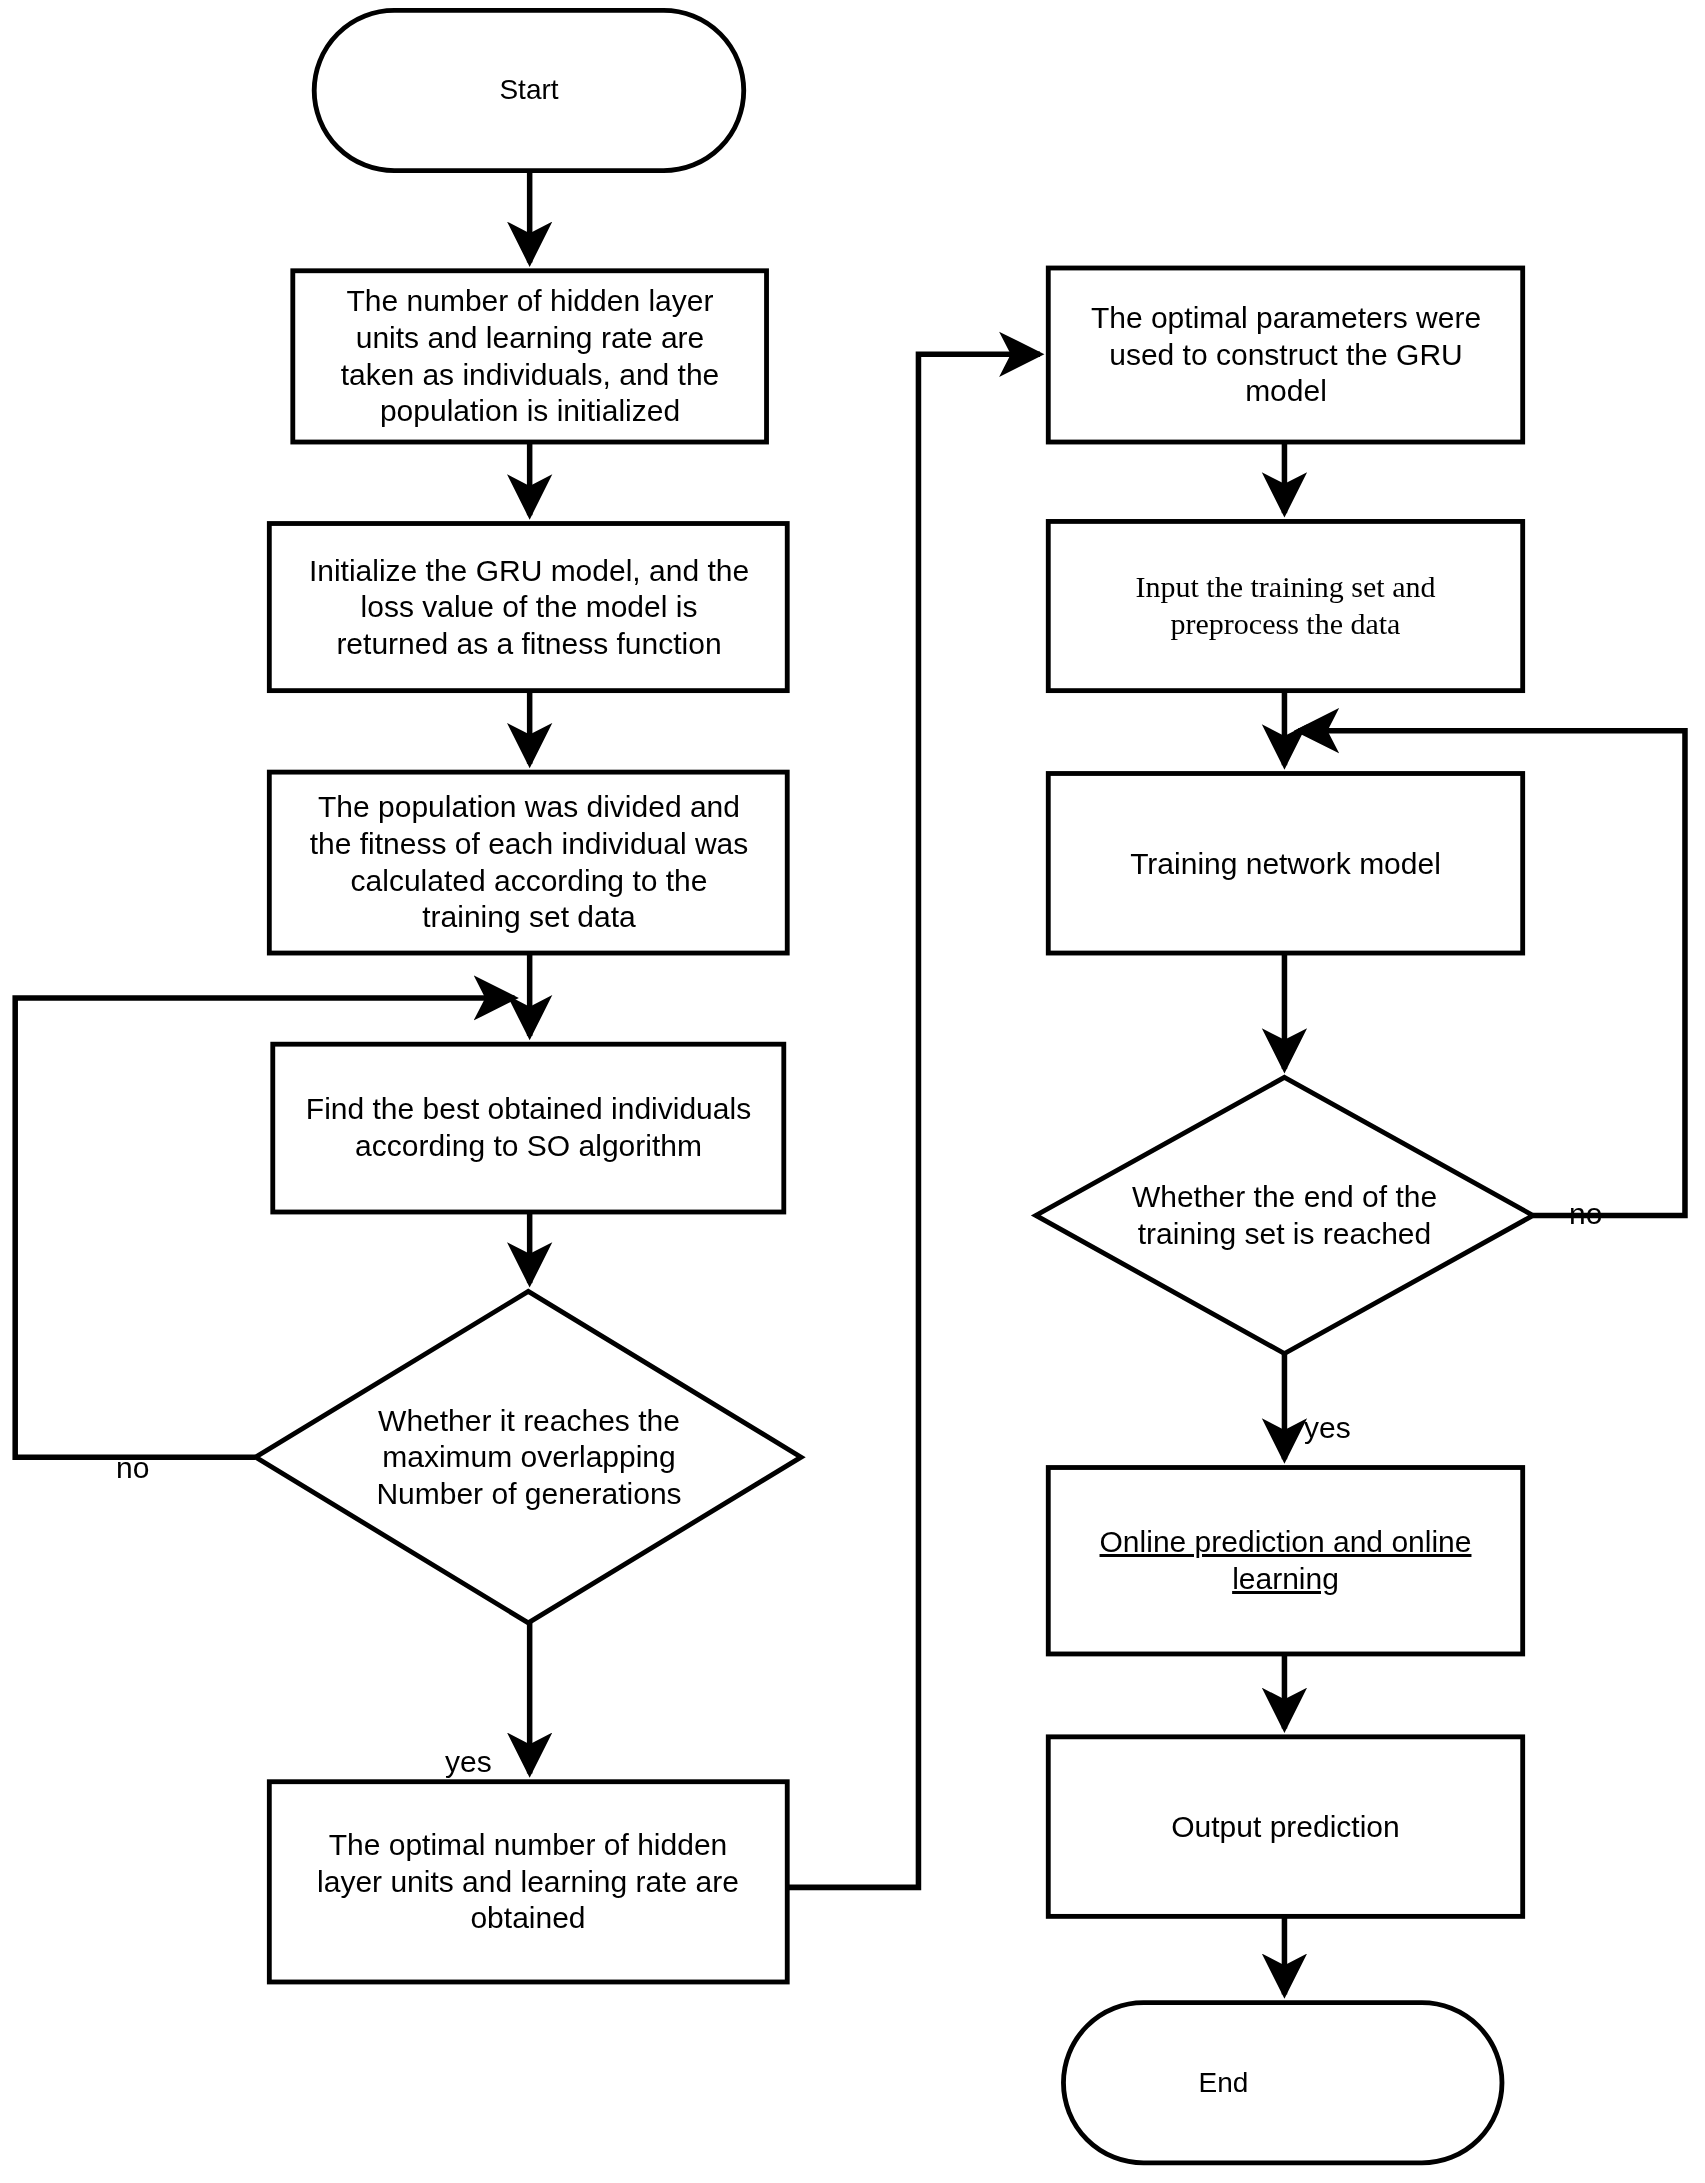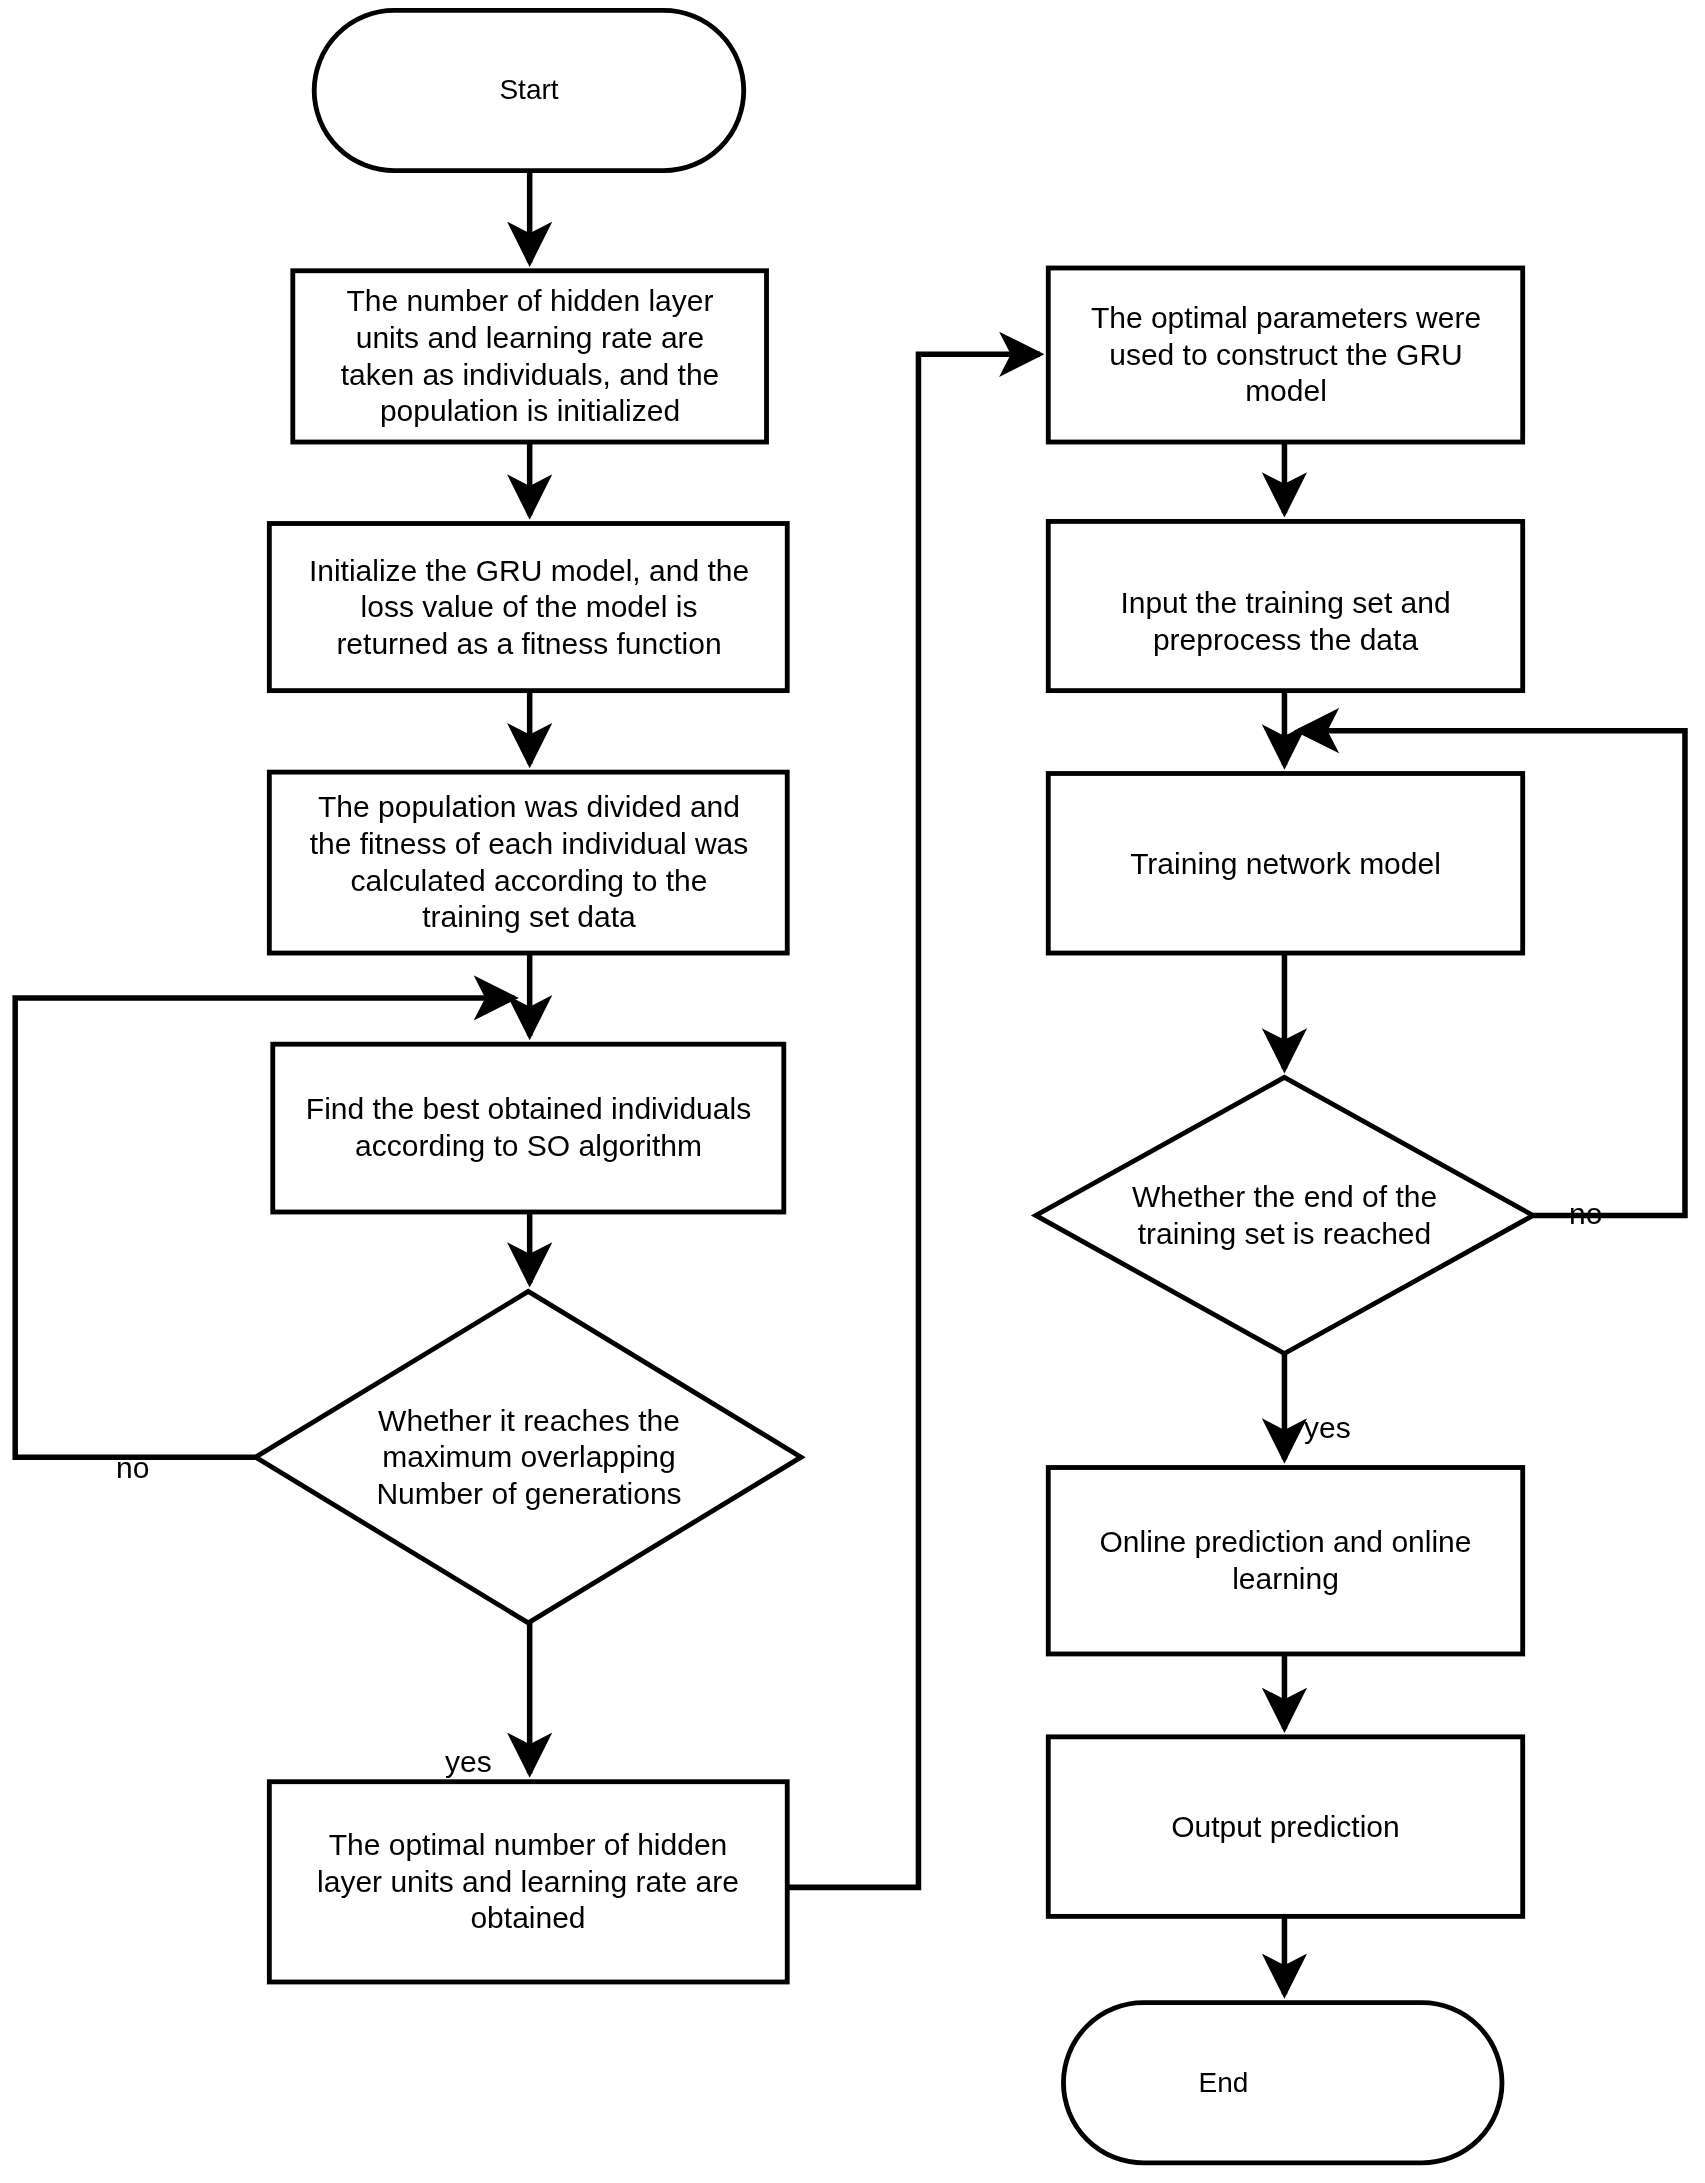--- a/index.html
+++ b/index.html
@@ -130,29 +130,29 @@
 Number of generations</div>
 
   <div class="node-label" style="left:269px; top:1782px; width:518px; height:200px;">The optimal number of hidden
 layer units and learning rate are
 obtained</div>
 
   <div class="node-label" style="left:1043px; top:268px; width:486px; height:174px;">The optimal parameters were
 used to construct the GRU
 model</div>
 
-  <div class="node-label" style="left:1048px; top:537px; width:475px; height:169px;">Input the training set and
+  <div class="node-label" style="left:1048px; top:521px; width:475px; height:169px;font-family:Liberation Serif, serif;">Input the training set and
 preprocess the data</div>
 
   <div class="node-label" style="left:1048px; top:774px; width:475px; height:180px;text-align:center;">Training network model</div>
 
   <div class="node-label" style="left:1067px; top:1136px; width:435px; height:159px;">Whether the end of the
 training set is reached</div>
 
-  <div class="node-label" style="left:1048px; top:1468px; width:475px; height:186px;">Online prediction and online
+  <div class="node-label" style="left:1048px; top:1468px; width:475px; height:186px;text-decoration:underline;">Online prediction and online
 learning</div>
 
   <div class="node-label" style="left:1048px; top:1737px; width:475px; height:180px;">Output prediction</div>
 
   <div class="node-label terminal-label" style="left:1004px; top:2003px; width:439px; height:160px;">End</div>
 
   <div class="edge-label" style="left:116px; top:1421px;">no</div>
 
   <div class="edge-label" style="left:445px; top:1715px;">yes</div>
 

